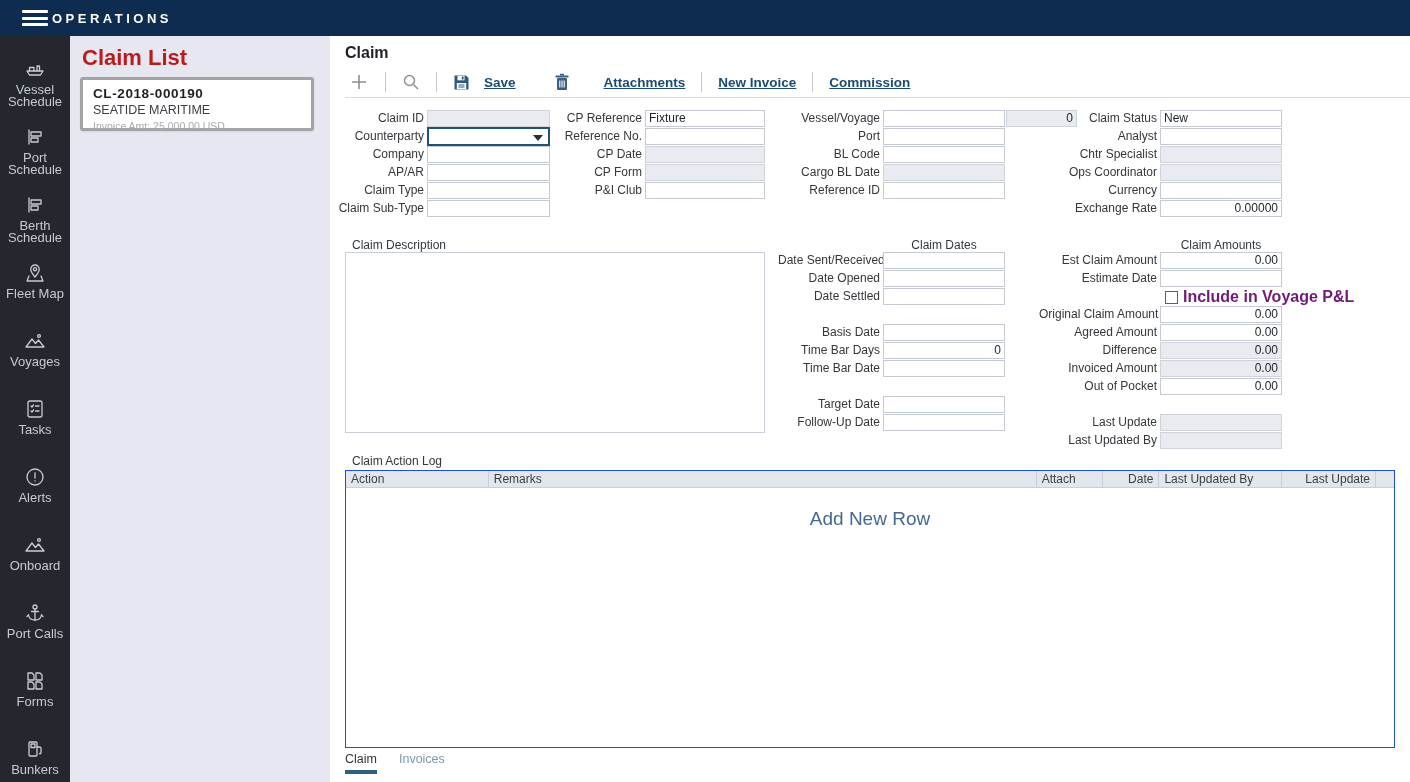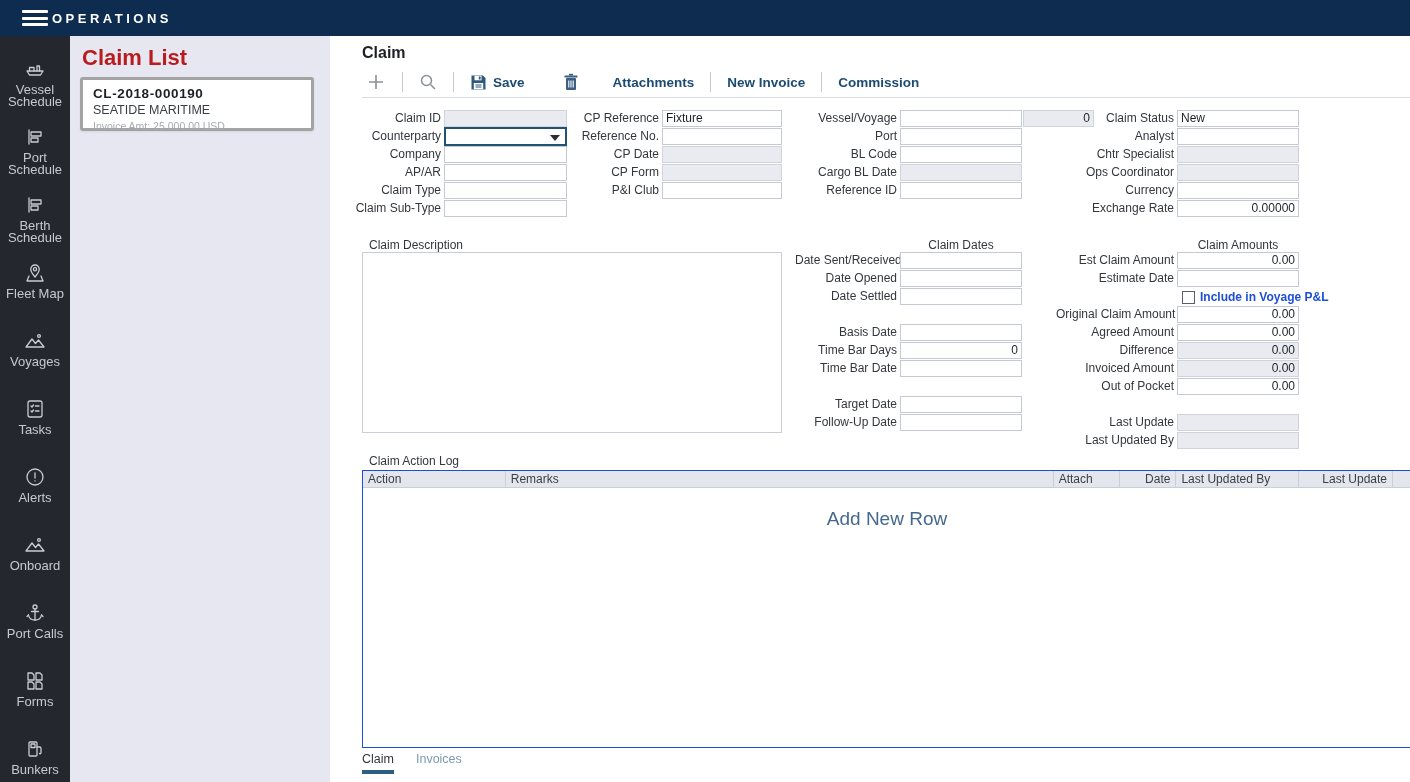--- a/index.html
+++ b/index.html
@@ -32,28 +32,28 @@
   .listpanel-title { position:absolute; left:12px; top:9px; font-size:22px;
     font-weight:bold; color:#b91c1c; }
   .claim-card { position:absolute; left:10px; top:41px; width:234px; height:54px;
     background:#fff; border:3px solid #a3a3a3; border-radius:3px;
     box-shadow:0 1px 2px rgba(0,0,0,0.08); padding:6px 10px; cursor:pointer; }
   .card-id { font-size:13.5px; font-weight:bold; color:#1d2126; letter-spacing:0.6px; }
   .card-name { font-size:12.5px; color:#3a3e44; margin-top:2px; }
   .card-sub { font-size:10.5px; color:#a7abb0; margin-top:3px; }
 
   
-  .main { position:absolute; left:330px; top:36px; right:0; bottom:0; background:#fff;margin-left:17px; }
+  .main { position:absolute; left:330px; top:36px; right:0; bottom:0; background:#fff; }
   .page-title { position:absolute; left:15px; top:8px; font-size:16px;
     font-weight:bold; color:#1d2126; }
   .toolbar { position:absolute; left:15px; top:32px; height:28px; display:flex;
     align-items:center; }
   .toolbar .sep { width:1px; height:20px; background:#c6cad0; margin:0 12px; }
-  .tbtn { display:flex; align-items:center; gap:6px; color:#1b4b72; font-size:13.5px;
-    font-weight:bold; cursor:pointer; padding:0 4px; white-space:nowrap; }
+  .tbtn { display:flex; align-items:center; gap:14px; color:#1b4b72; font-size:13.5px;
+    font-weight:bold; cursor:pointer; padding:0 4px; white-space:nowrap;text-decoration:underline; }
   .tbtn svg { display:block; }
   .toolbar-border { position:absolute; left:15px; right:0; top:61px;
     border-top:1px solid #d8dbe0; }
 
   
   .fgroup { position:absolute; }
   .frow { display:flex; align-items:flex-start; height:18px; }
   .frow.gap { margin-top:18px; }
   .flabel { width:var(--lw); text-align:right; margin-right:3px; font-size:12px;
     line-height:17px; color:#33373c; white-space:nowrap; }
@@ -64,21 +64,21 @@
   .finput.right { text-align:right; }
   .finput.dropdown { border:2px solid #20536f; height:19px; margin-top:-1px;
     position:relative; }
   .finput.dropdown .arrow { position:absolute; right:5px; top:6px; width:0; height:0;
     border-left:5px solid transparent; border-right:5px solid transparent;
     border-top:6px solid #2a2f36; }
   .finput.extra { width:71px; margin-left:1px; }
   .cbrow { padding-left:calc(var(--lw) + 8px); display:flex; align-items:center; }
   .cbox { width:13px; height:13px; border:1px solid #5a6067; background:#fff;
     margin-right:5px; flex:none; cursor:pointer; }
-  .cblabel { font-size:12px; font-weight:bold; color:#1d4ed8; white-space:nowrap; }
+  .cblabel { font-size:16px; font-weight:bold; color:#701a75; white-space:nowrap; }
 
   .section-title { position:absolute; width:122px; text-align:center; font-size:12px;
     color:#33373c; white-space:nowrap; }
   .desc-label, .alog-label { position:absolute; font-size:12px; color:#33373c; }
   .desc-area { position:absolute; left:15px; top:216px; width:420px; height:181px;
     border:1px solid #c9cdd6; background:#fff; cursor:text; }
 
   
   .alog { position:absolute; left:15px; top:434px; width:1050px; height:278px;
     border:1px solid #1d4ed8; }

